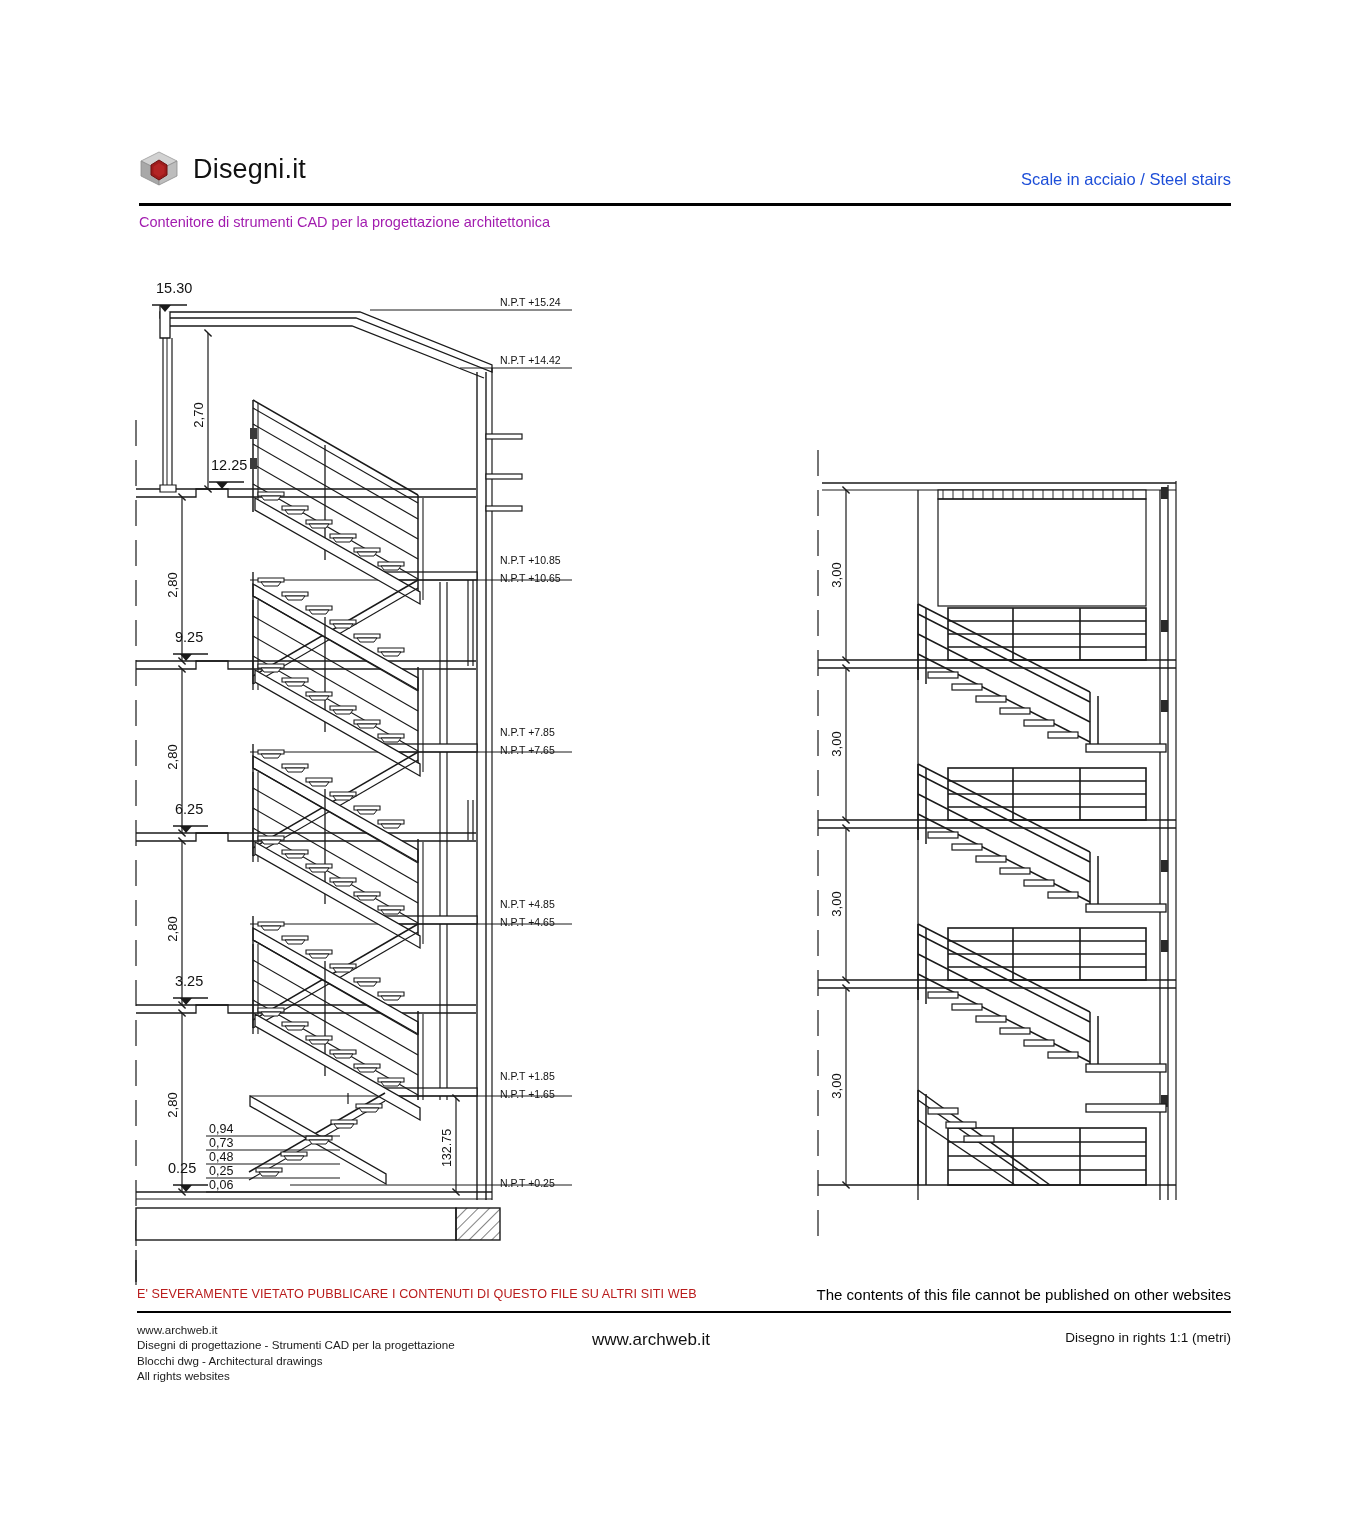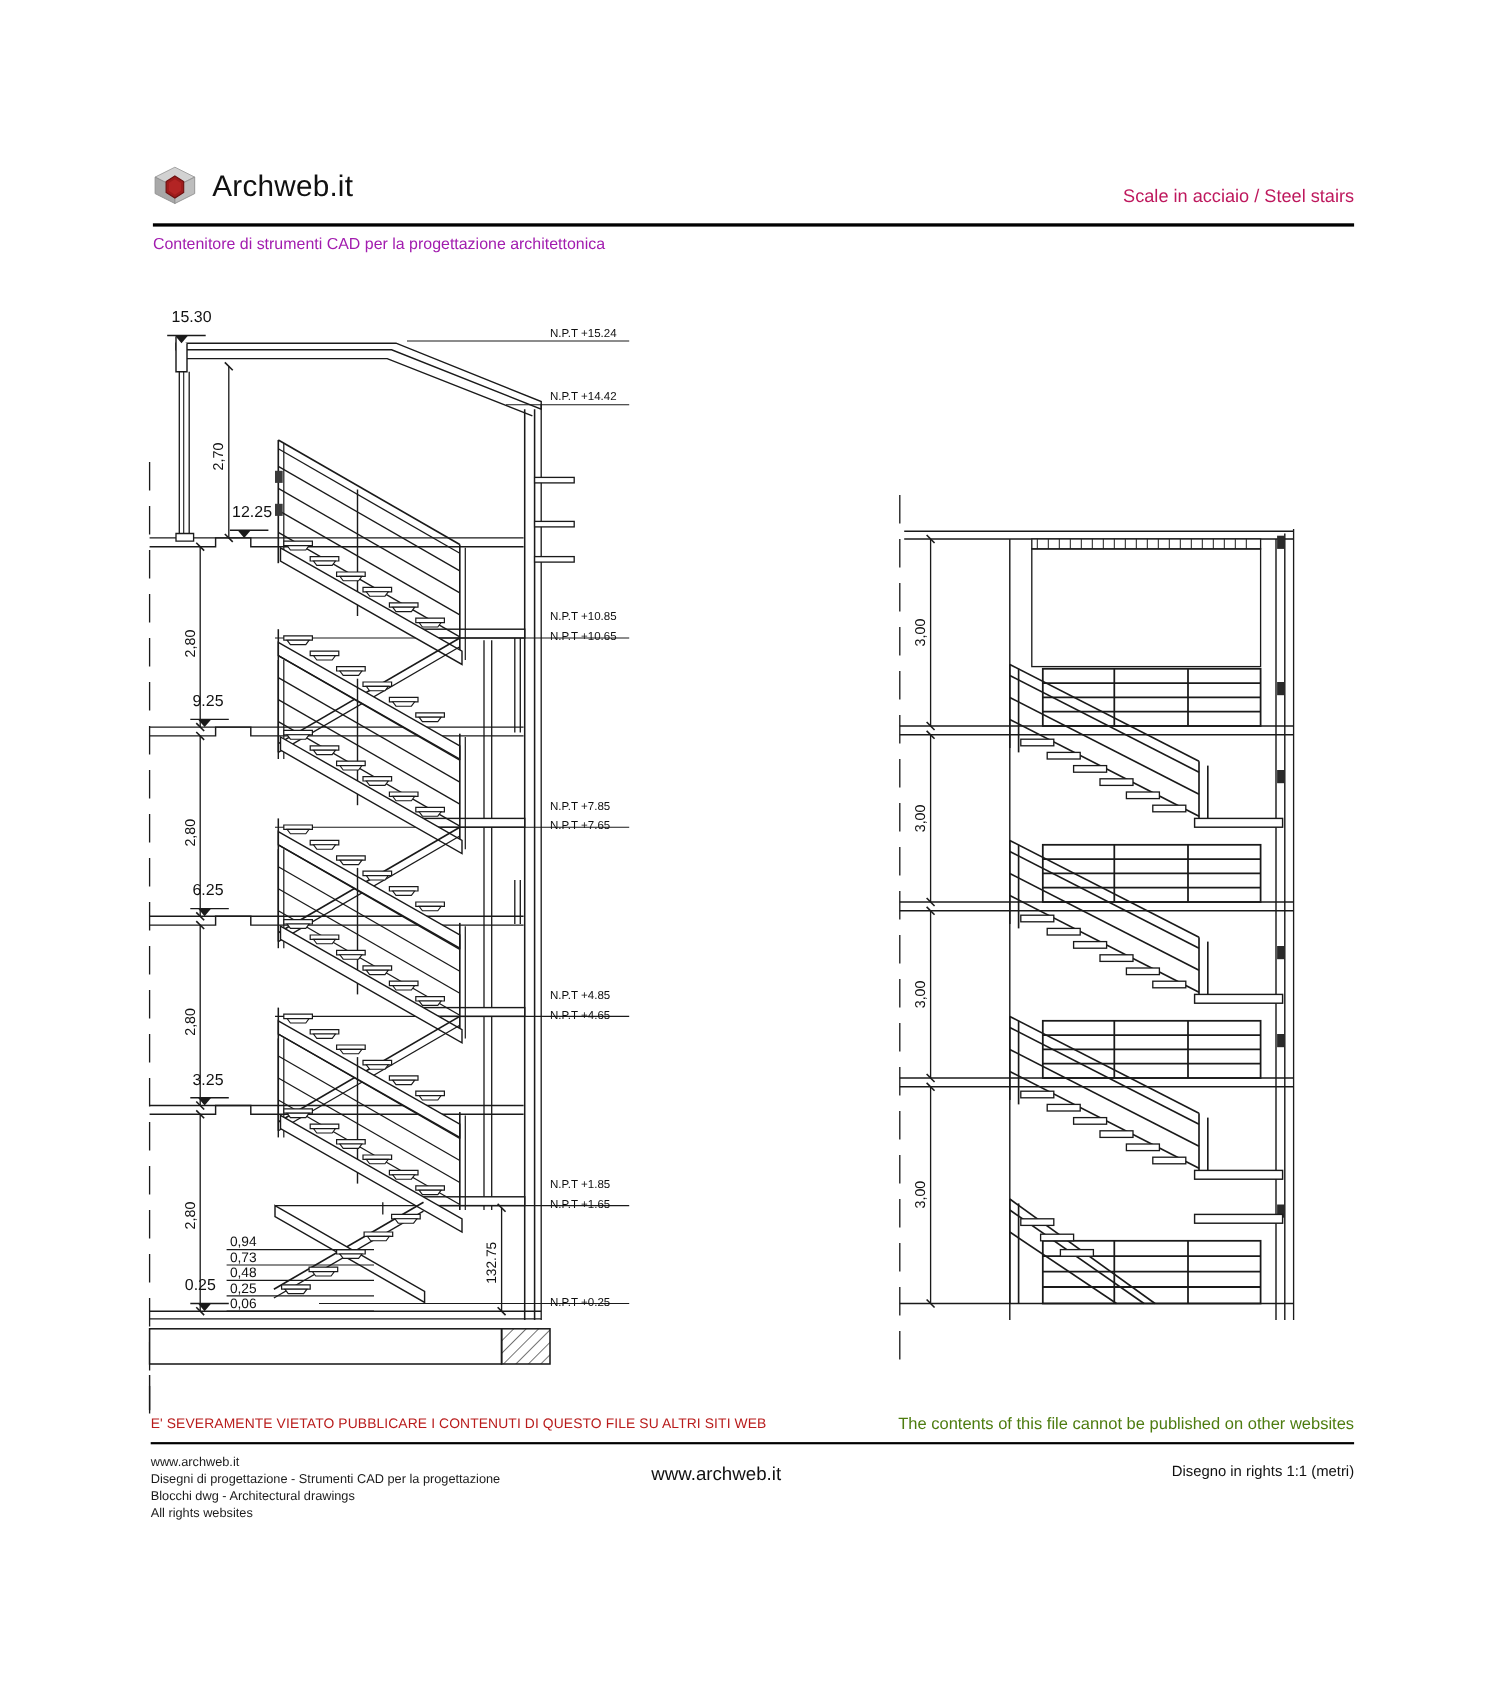--- a/index.html
+++ b/index.html
@@ -6,27 +6,27 @@
   body{
     width:1366px;height:1536px;position:relative;overflow:hidden;
     font-family:"Liberation Sans", sans-serif;color:#1a1a1a;
   }
   .page{position:absolute;inset:0;}
 
   
   .hdr-logo{position:absolute;left:139px;top:150px;display:flex;align-items:center;gap:14px;}
   .cube{width:40px;height:38px;position:relative;flex:0 0 auto;}
   .brand{font-size:27px;letter-spacing:.2px;color:#111;line-height:1;}
-  .hdr-right{position:absolute;right:135px;top:170px;font-size:16.5px;color:#be185d;white-space:nowrap;}
+  .hdr-right{position:absolute;right:135px;top:170px;font-size:16.5px;color:#1d4ed8;white-space:nowrap;}
   .hdr-rule{position:absolute;left:139px;top:203px;width:1092px;height:3px;background:#000;}
   .hdr-sub{position:absolute;left:139px;top:214px;font-size:14.5px;color:#a21caf;}
 
   
   .ft-left-warn{position:absolute;left:137px;top:1287px;font-size:12.6px;color:#b91c1c;letter-spacing:.1px;}
-  .ft-right-warn{position:absolute;right:135px;top:1286px;font-size:15px;color:#4d7c0f;white-space:nowrap;}
+  .ft-right-warn{position:absolute;right:135px;top:1286px;font-size:15px;color:#000000;white-space:nowrap;}
   .ft-rule{position:absolute;left:137px;top:1311px;width:1094px;height:2px;background:#000;}
   .ft-block{position:absolute;left:137px;top:1322px;font-size:11.6px;line-height:15.3px;color:#1b1b1b;}
   .ft-center{position:absolute;left:592px;top:1330px;font-size:17px;color:#111;}
   .ft-scale{position:absolute;right:135px;top:1330px;font-size:13.5px;color:#111;white-space:nowrap;}
 
   
   svg.draw{position:absolute;left:0;top:0;width:1366px;height:1536px;}
   svg.draw text{font-family:"Liberation Sans", sans-serif;fill:#111;}
 </style>
 </head>
@@ -37,21 +37,21 @@
   <div class="hdr-logo">
     <span class="cube">
       <svg width="40" height="38" viewBox="0 0 40 38">
         <polygon points="20,2 38,11 20,20 2,11" fill="#d2d2d2" stroke="#9b9b9b" stroke-width="0.8"></polygon>
         <polygon points="2,11 20,20 20,35 2,26" fill="#a8a8a8" stroke="#8d8d8d" stroke-width="0.8"></polygon>
         <polygon points="38,11 20,20 20,35 38,26" fill="#bdbdbd" stroke="#8d8d8d" stroke-width="0.8"></polygon>
         <polygon points="20,10 28,15 28,25 20,30 12,25 12,15" fill="#9e1b1b" stroke="#6d0f0f" stroke-width="1"></polygon>
         <polygon points="20,13 25.5,16.4 25.5,23.5 20,27 14.5,23.5 14.5,16.4" fill="#b32424" stroke="none"></polygon>
       </svg>
     </span>
-    <span class="brand">Archweb.it</span>
+    <span class="brand">Disegni.it</span>
   </div>
 
   <div class="hdr-right">Scale in acciaio  /  Steel stairs</div>
   <div class="hdr-rule"></div>
   <div class="hdr-sub">Contenitore di strumenti CAD per la progettazione architettonica</div>
 
   <svg class="draw" viewBox="0 0 1366 1536">
     <defs>
       <pattern id="hatch45" width="8" height="8" patternUnits="userSpaceOnUse" patternTransform="rotate(45)">
         <line x1="0" y1="0" x2="0" y2="8" stroke="#1a1a1a" stroke-width="1.1"></line>

